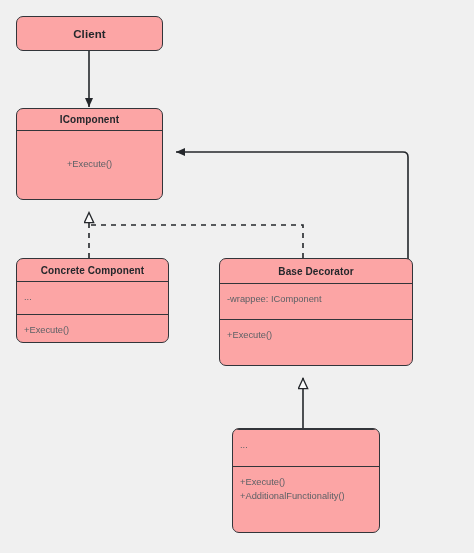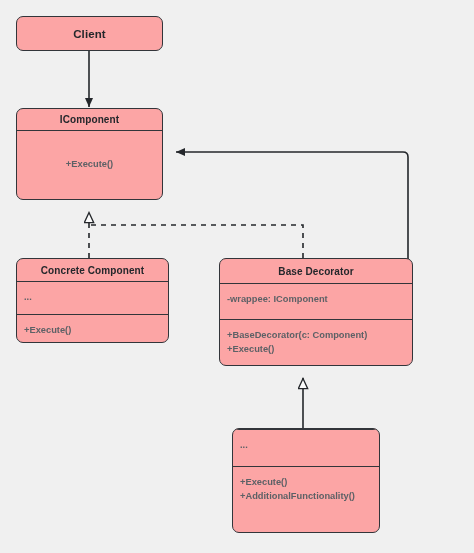--- a/index.html
+++ b/index.html
@@ -46,21 +46,20 @@
     justify-content: center;
     box-sizing: border-box;
   }
   .uml-class .compartment {
     box-sizing: border-box;
     border-top: 1.4px solid #32353a;
     padding: 9px 7px 4px 7px;
     color: #5d6166;
     font-size: 9.3px;
     line-height: 13.5px;
-    font-weight: bold;
   }
   .uml-class .compartment.centered {
     display: flex;
     align-items: center;
     justify-content: center;
     padding: 0;
     text-align: center;
   }
   .uml-class .member {
     white-space: nowrap;
@@ -151,21 +150,20 @@
       <div class="member">+Execute()</div>
     </div>
   </div>
 
   <div class="uml-class" id="node-base-decorator">
     <div class="title">Base Decorator</div>
     <div class="compartment c-attrs">
       <div class="member">-wrappee: IComponent</div>
     </div>
     <div class="compartment c-methods">
-      <div class="member">+BaseDecorator(c: Component)</div>
       <div class="member">+Execute()</div>
     </div>
   </div>
 
   <div class="uml-class" id="node-concrete-decorator">
     <div class="compartment c-attrs">
       <div class="member">...</div>
     </div>
     <div class="compartment c-methods">
       <div class="member">+Execute()</div>

